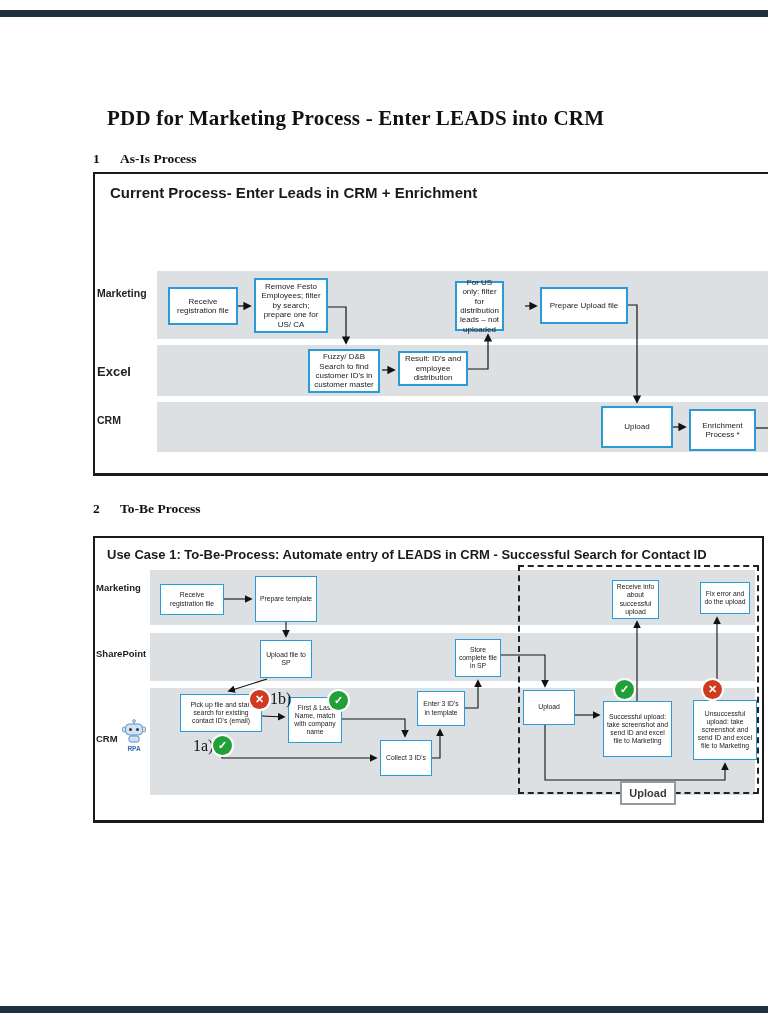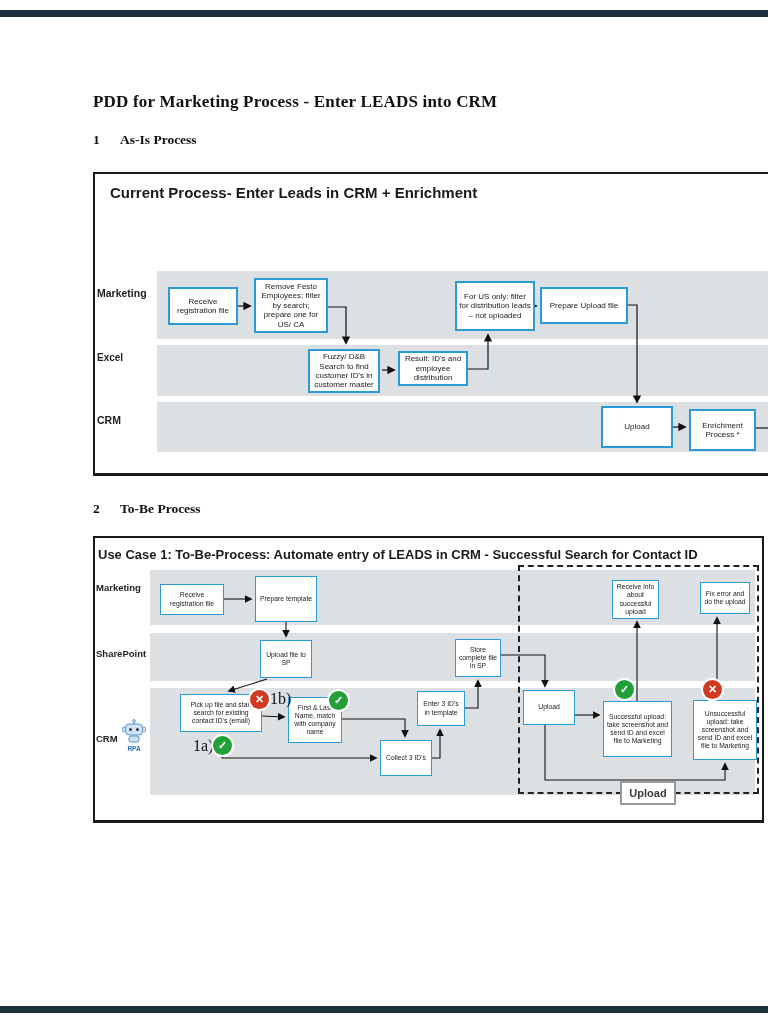--- a/index.html
+++ b/index.html
@@ -1,20 +1,20 @@
 <!DOCTYPE html>
 <html><head>
 <meta charset="utf-8">
 <style>
   html,body{margin:0;padding:0;background:#fff;}
   #page{position:relative;width:768px;height:1024px;background:#ffffff;overflow:hidden;
         font-family:"Liberation Sans",sans-serif;color:#111;}
   .page-gap{position:absolute;left:0;width:768px;height:7px;background:#1d323c;}
-  .doc-title{position:absolute;left:93px;top:92px;margin:0;font-family:"Liberation Serif",serif;
-             font-size:17px;font-weight:bold;letter-spacing:.2px;}
+  .doc-title{position:absolute;left:93px;top:92px;margin:14px;font-family:"Liberation Serif",serif;
+             font-size:21px;font-weight:bold;letter-spacing:.2px;}
   .sec{position:absolute;left:93px;font-family:"Liberation Serif",serif;font-size:13.5px;font-weight:bold;}
   .sec .sec-num{display:inline-block;width:27px;}
   .chart-frame{position:absolute;border:2px solid #1a1a1a;background:transparent;z-index:0;}
   .chart-title{position:absolute;font-weight:bold;color:#1a1a1a;z-index:1;}
   .lane-band{position:absolute;background:#dde0e3;z-index:1;}
   .lane-label{position:absolute;font-weight:bold;color:#222;z-index:2;text-align:center;}
   .flow-box{position:absolute;background:#fff;border:2px solid #2b9bd7;box-sizing:border-box;
             display:flex;align-items:center;justify-content:center;text-align:center;
             z-index:3;padding:1px 2px;line-height:1.18;color:#222;}
   .abox{font-size:8px;}
@@ -36,50 +36,50 @@
 </head>
 <body>
 
 <div id="page">
 
   <div class="page-gap" style="top:10px"></div>
   <div class="page-gap" style="top:1006px"></div>
 
   <h1 class="doc-title">PDD for Marketing Process - Enter LEADS into CRM</h1>
 
-  <div class="sec" style="top:132px">
+  <div class="sec" style="top:151px">
     <span class="sec-num">1</span><span>As-Is Process</span>
   </div>
 
   <div class="chart-frame" style="left:93px;top:172px;width:690px;height:299px;border-bottom-width:3px"></div>
   <div class="chart-title" style="left:110px;top:184px;font-size:15px">Current Process- Enter Leads in CRM + Enrichment</div>
 
   <div class="lane-band" style="left:157px;top:271px;width:611px;height:68px"></div>
   <div class="lane-band" style="left:157px;top:345px;width:611px;height:51px"></div>
   <div class="lane-band" style="left:157px;top:402px;width:611px;height:50px"></div>
 
   <div class="lane-label" style="left:97px;top:287px;font-size:10.5px">Marketing</div>
-  <div class="lane-label" style="left:97px;top:352px;font-size:10px">Excel</div>
+  <div class="lane-label" style="left:97px;top:364px;font-size:13px">Excel</div>
   <div class="lane-label" style="left:97px;top:414px;font-size:10.5px">CRM</div>
 
   <div class="flow-box abox" style="left:168px;top:287px;width:70px;height:38px">Receive registration file</div>
   <div class="flow-box abox" style="left:254px;top:278px;width:74px;height:55px">Remove Festo Employees; filter by search; prepare one for US/ CA</div>
-  <div class="flow-box abox" style="left:455px;top:281px;width:80px;height:50px">For US only: filter for distribution leads – not uploaded</div>
+  <div class="flow-box abox" style="left:455px;top:281px;width:49px;height:50px">For US only: filter for distribution leads – not uploaded</div>
   <div class="flow-box abox" style="left:540px;top:287px;width:88px;height:37px">Prepare Upload file</div>
   <div class="flow-box abox" style="left:308px;top:349px;width:72px;height:44px">Fuzzy/ D&amp;B Search to find customer ID's in customer master</div>
   <div class="flow-box abox" style="left:398px;top:351px;width:70px;height:35px">Result: ID's and employee distribution</div>
   <div class="flow-box abox" style="left:601px;top:406px;width:72px;height:42px">Upload</div>
   <div class="flow-box abox" style="left:689px;top:409px;width:67px;height:42px">Enrichment Process *</div>
 
   <div class="sec" style="top:501px">
     <span class="sec-num">2</span><span>To-Be Process</span>
   </div>
 
   <div class="chart-frame" style="left:93px;top:536px;width:667px;height:282px;border-bottom-width:3px"></div>
-  <div class="chart-title" style="left:98px;top:547px;font-size:13px">Use Case 1: To-Be-Process: Automate entry of LEADS in CRM - Successful Search for Contact ID</div>
+  <div class="chart-title" style="left:107px;top:547px;font-size:13px">Use Case 1: To-Be-Process: Automate entry of LEADS in CRM - Successful Search for Contact ID</div>
 
   <div class="lane-band" style="left:150px;top:570px;width:605px;height:55px"></div>
   <div class="lane-band" style="left:150px;top:633px;width:605px;height:48px"></div>
   <div class="lane-band" style="left:150px;top:688px;width:605px;height:107px"></div>
 
   <div class="lane-label" style="left:96px;top:582px;font-size:9.5px">Marketing</div>
   <div class="lane-label" style="left:96px;top:648px;font-size:9.5px">SharePoint</div>
   <div class="lane-label" style="left:96px;top:733px;font-size:9.5px">CRM</div>
 
   <div class="rpa-wrap" style="left:119px;top:719px">

